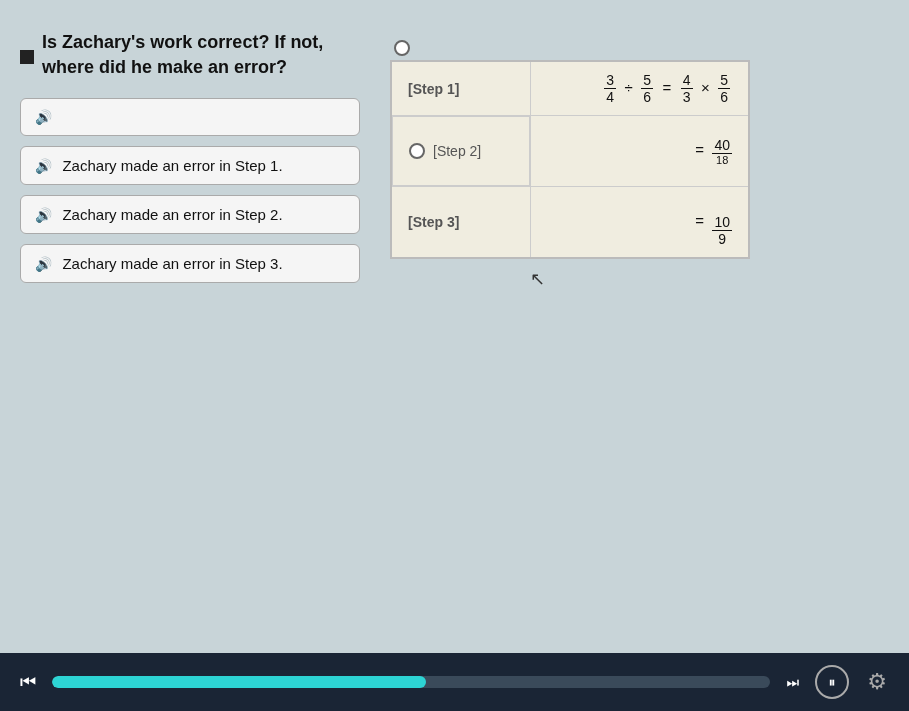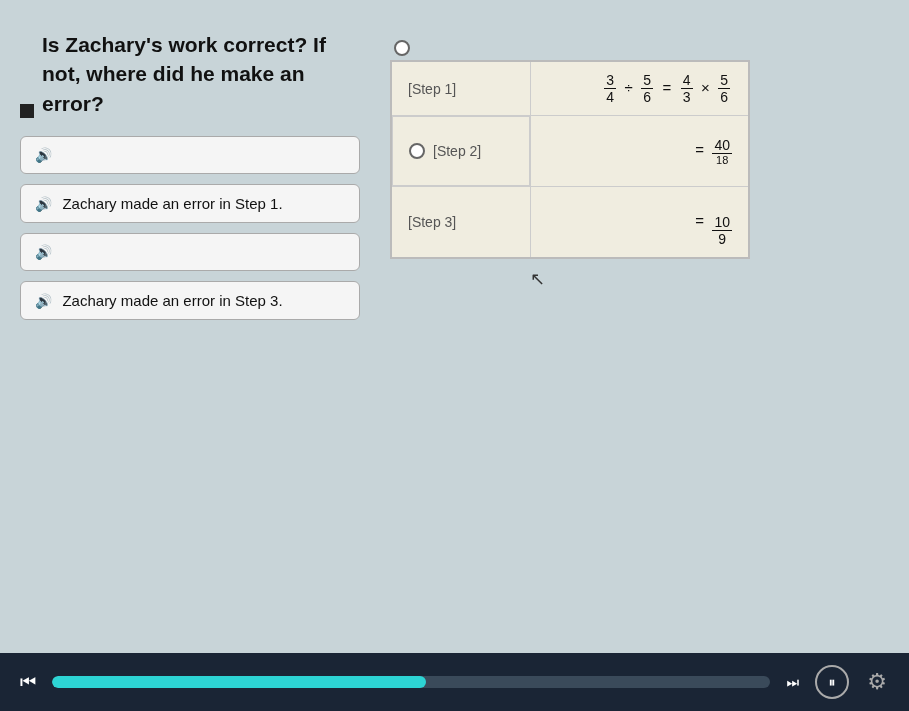--- a/index.html
+++ b/index.html
@@ -26,27 +26,27 @@
 
     .left-panel {
       display: flex;
       flex-direction: column;
       gap: 0;
       width: 340px;
       flex-shrink: 0;
     }
 
     .question-text {
-      font-size: 21px;
+      font-size: 18px;
       font-weight: 600;
       color: #111;
       line-height: 1.4;
       margin-bottom: 18px;
       display: flex;
-      align-items: flex-end;
+      align-items: center;
       gap: 8px;
     }
 
     .question-bullet {
       background: #222;
       width: 14px;
       height: 14px;
       margin-top: 3px;
       flex-shrink: 0;
     }
@@ -104,21 +104,21 @@
 
     .steps-table td {
       padding: 10px 16px;
       border: 1px solid #ccc;
       vertical-align: middle;
     }
 
     .step-label {
       color: #555;
       font-size: 14px;
-      font-weight: 400;
+      font-weight: 700;
       width: 80px;
     }
 
     .step-math {
       font-size: 16px;
       color: #111;
       text-align: right;
       padding-right: 20px;
     }
 
@@ -211,20 +211,21 @@
       <span class="speaker-icon">🔊</span>
     </div>
 
     <div class="answer-option">
       <span class="speaker-icon">🔊</span>
       <span>Zachary made an error in Step 1.</span>
     </div>
 
     <div class="answer-option">
       <span class="speaker-icon">🔊</span>
+      <span>Zachary made an error in Step 2.</span>
     </div>
 
     <div class="answer-option">
       <span class="speaker-icon">🔊</span>
       <span>Zachary made an error in Step 3.</span>
     </div>
   </div>
 
   <div class="right-panel">
 

